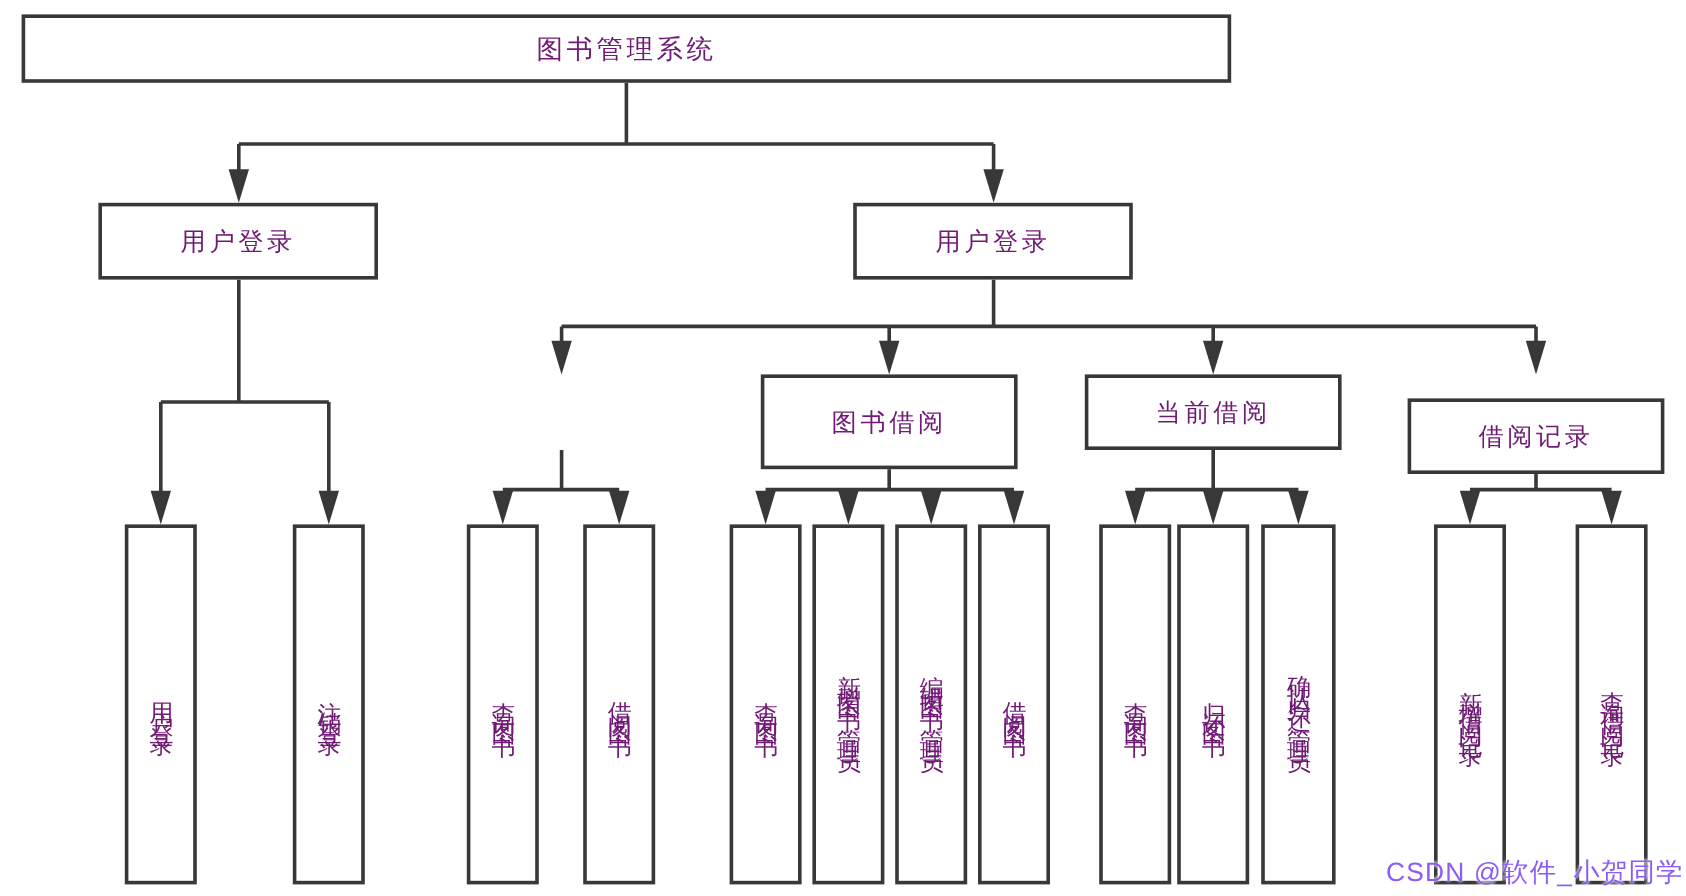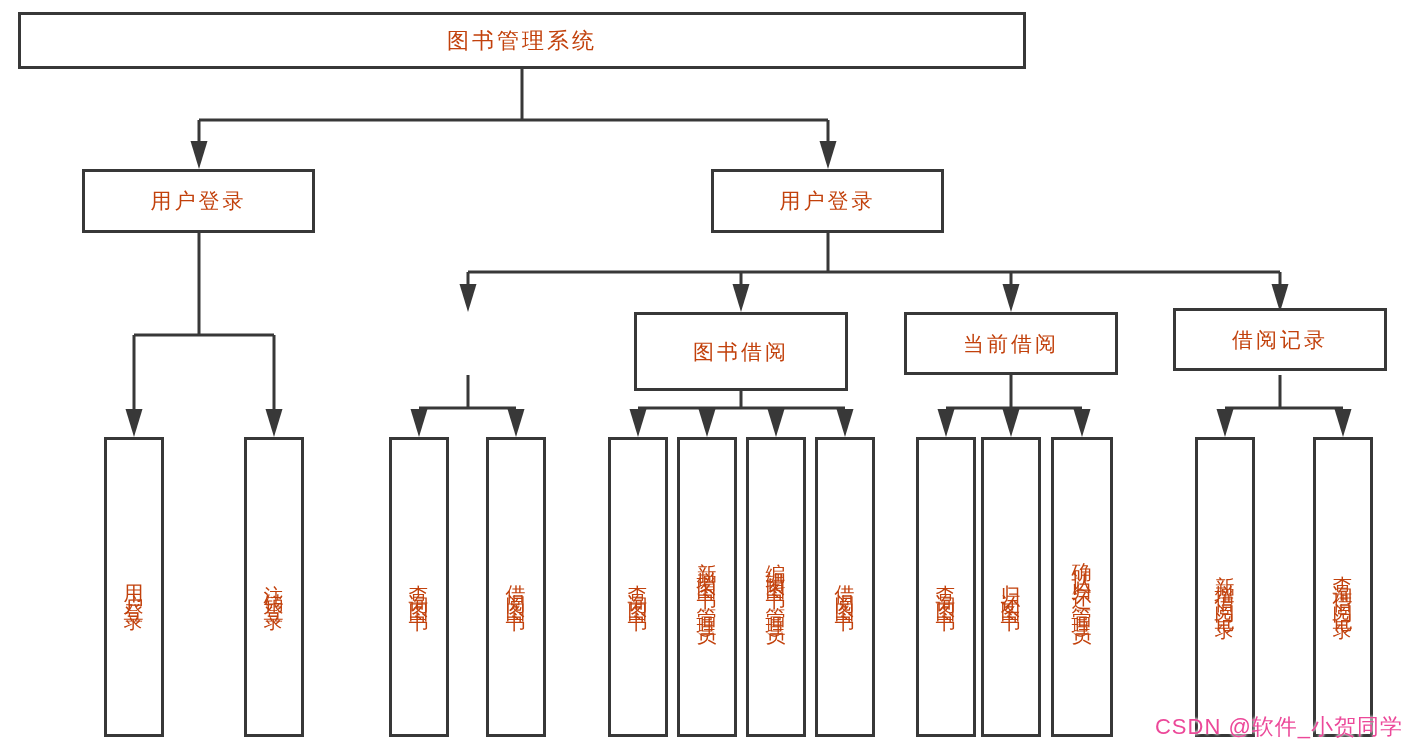--- a/index.html
+++ b/index.html
@@ -28,21 +28,21 @@
   }
   svg.connectors polygon {
     fill: #383838;
     stroke: none;
   }
   .node {
     position: absolute;
     box-sizing: border-box;
     background: #ffffff;
     border: 3px solid #383838;
-    color: #c2410c;
+    color: #701a75;
     display: flex;
     align-items: center;
     justify-content: center;
     text-align: center;
   }
   .node.h {
     font-size: 21px;
     letter-spacing: 3px;
   }
   .node.root {
@@ -53,21 +53,21 @@
     text-orientation: mixed;
     font-size: 20px;
     letter-spacing: 9px;
     line-height: 1;
   }
   .watermark {
     position: absolute;
     top: 712px;
     right: 2px;
     font-size: 22px;
-    color: #ec4899;
+    color: #8b5cf6;
     letter-spacing: 1px;
     white-space: nowrap;
     text-shadow: 0 0 3px #ffffff, 0 0 3px #ffffff;
     z-index: 5;
   }
 </style>
 </head>
 <body>
 
 <div class="canvas">
@@ -122,21 +122,21 @@
     </g>
   </svg>
 
   <div class="node h root" style="left:18px; top:12px; width:1008px; height:57px;">图书管理系统</div>
 
   <div class="node h" style="left:82px; top:169px; width:233px; height:64px;">用户登录</div>
   <div class="node h" style="left:711px; top:169px; width:233px; height:64px;">用户登录</div>
 
   <div class="node h" style="left:634px; top:312px; width:214px; height:79px;">图书借阅</div>
   <div class="node h" style="left:904px; top:312px; width:214px; height:63px;">当前借阅</div>
-  <div class="node h" style="left:1173px; top:308px; width:214px; height:63px;">借阅记录</div>
+  <div class="node h" style="left:1173px; top:332px; width:214px; height:63px;">借阅记录</div>
 
   <div class="node v" style="left:104px; top:437px; width:60px; height:300px;">用户登录</div>
   <div class="node v" style="left:244px; top:437px; width:60px; height:300px;">注销登录</div>
 
   <div class="node v" style="left:389px; top:437px; width:60px; height:300px;">查询图书</div>
   <div class="node v" style="left:486px; top:437px; width:60px; height:300px;">借阅图书</div>
 
   <div class="node v" style="left:608px; top:437px; width:60px; height:300px;">查询图书</div>
   <div class="node v" style="left:677px; top:437px; width:60px; height:300px;">新增图书（管理员）</div>
   <div class="node v" style="left:746px; top:437px; width:60px; height:300px;">编辑图书（管理员）</div>

